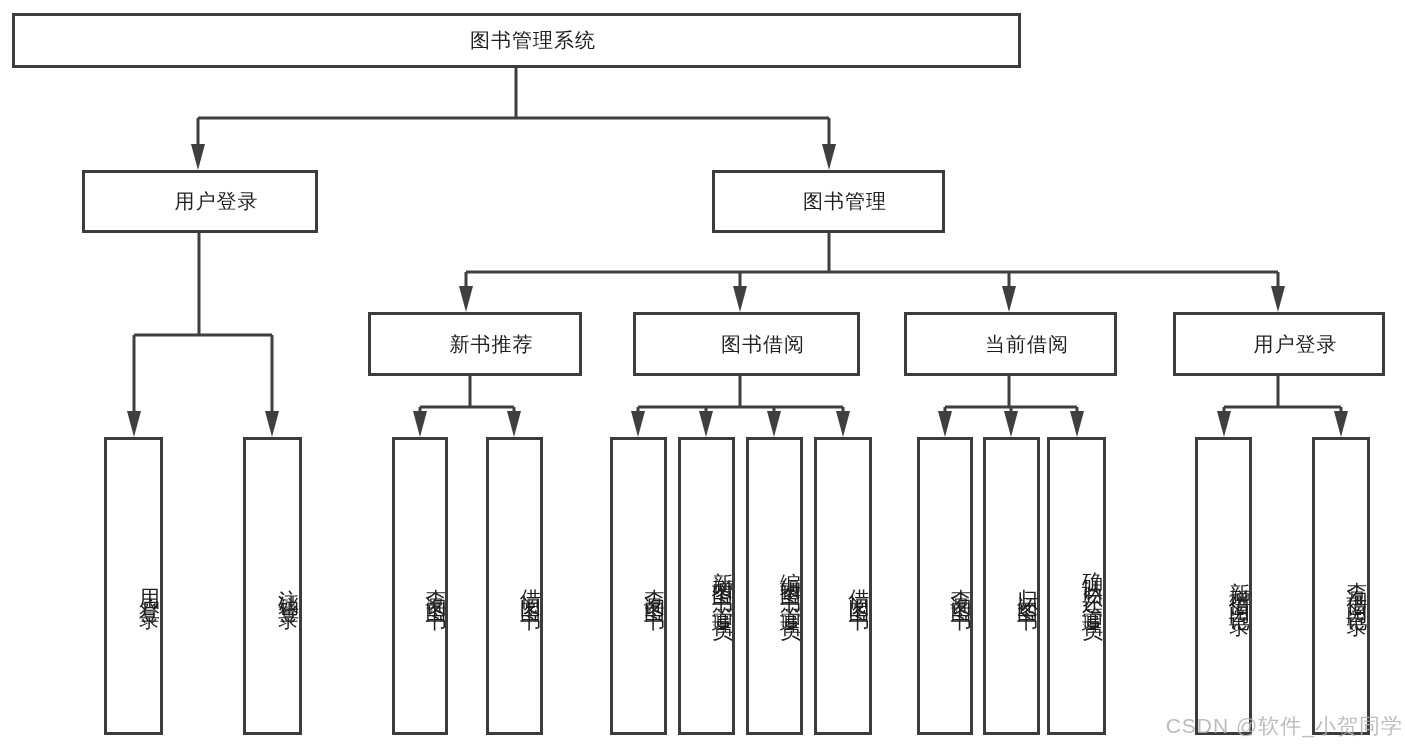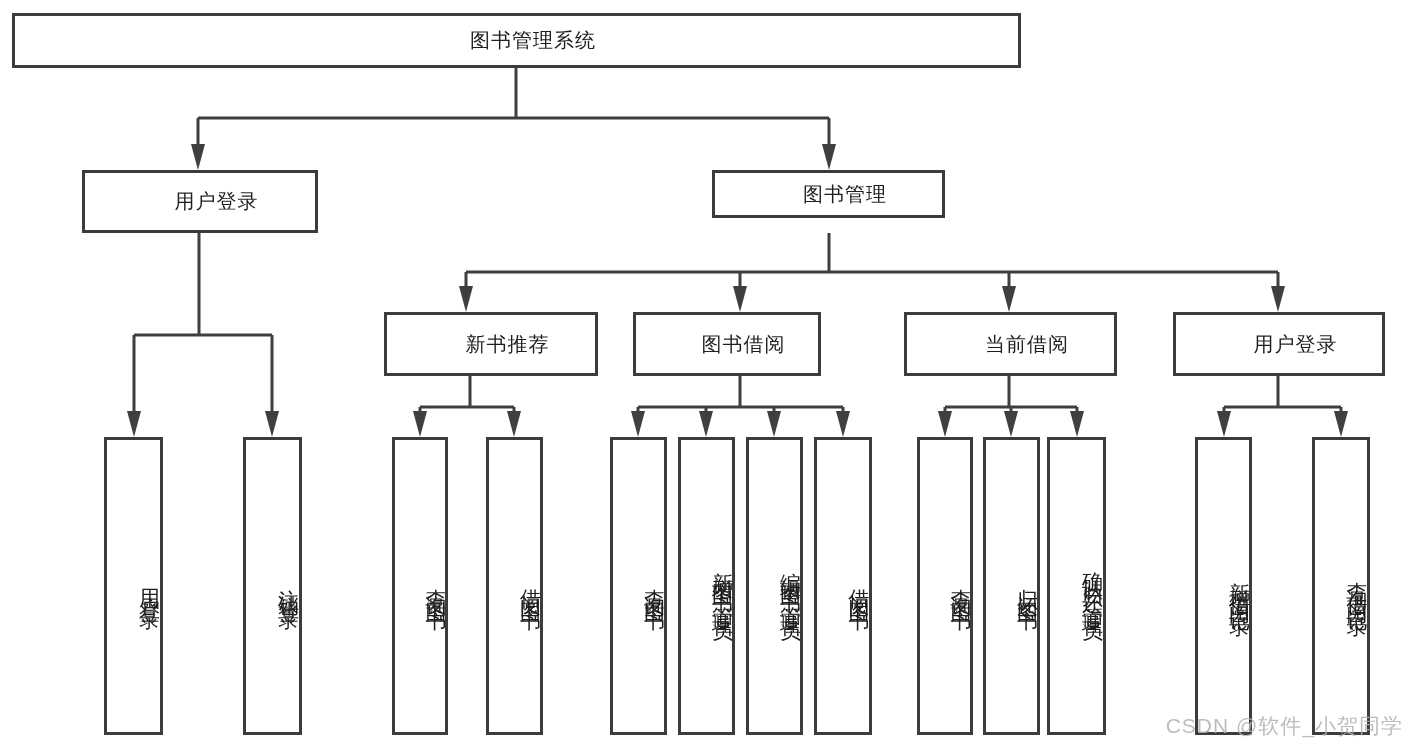--- a/index.html
+++ b/index.html
@@ -100,24 +100,24 @@
       <polygon points="1004,411 1018,411 1011,437"></polygon>
       <polygon points="1070,411 1084,411 1077,437"></polygon>
       <polygon points="1217,411 1231,411 1224,437"></polygon>
       <polygon points="1334,411 1348,411 1341,437"></polygon>
     </g>
   </svg>
 
   <div class="node h" style="left:12px; top:13px; width:1009px; height:55px;">图书管理系统</div>
 
   <div class="node h" style="left:82px; top:170px; width:236px; height:63px;">用户登录</div>
-  <div class="node h" style="left:712px; top:170px; width:233px; height:48px;">图书管理</div>
+  <div class="node h" style="left:712px; top:170px; width:233px; height:63px;">图书管理</div>
 
-  <div class="node h" style="left:384px; top:312px; width:214px; height:64px;">新书推荐</div>
-  <div class="node h" style="left:633px; top:312px; width:188px; height:64px;">图书借阅</div>
+  <div class="node h" style="left:368px; top:312px; width:214px; height:64px;">新书推荐</div>
+  <div class="node h" style="left:633px; top:312px; width:227px; height:64px;">图书借阅</div>
   <div class="node h" style="left:904px; top:312px; width:213px; height:64px;">当前借阅</div>
   <div class="node h" style="left:1173px; top:312px; width:212px; height:64px;">用户登录</div>
 
   <div class="node v" style="left:104px; top:437px; width:59px; height:298px;">用户登录</div>
   <div class="node v" style="left:243px; top:437px; width:59px; height:298px;">注销登录</div>
 
   <div class="node v" style="left:392px; top:437px; width:56px; height:298px;">查询图书</div>
   <div class="node v" style="left:486px; top:437px; width:57px; height:298px;">借阅图书</div>
 
   <div class="node v" style="left:610px; top:437px; width:57px; height:298px;">查询图书</div>

